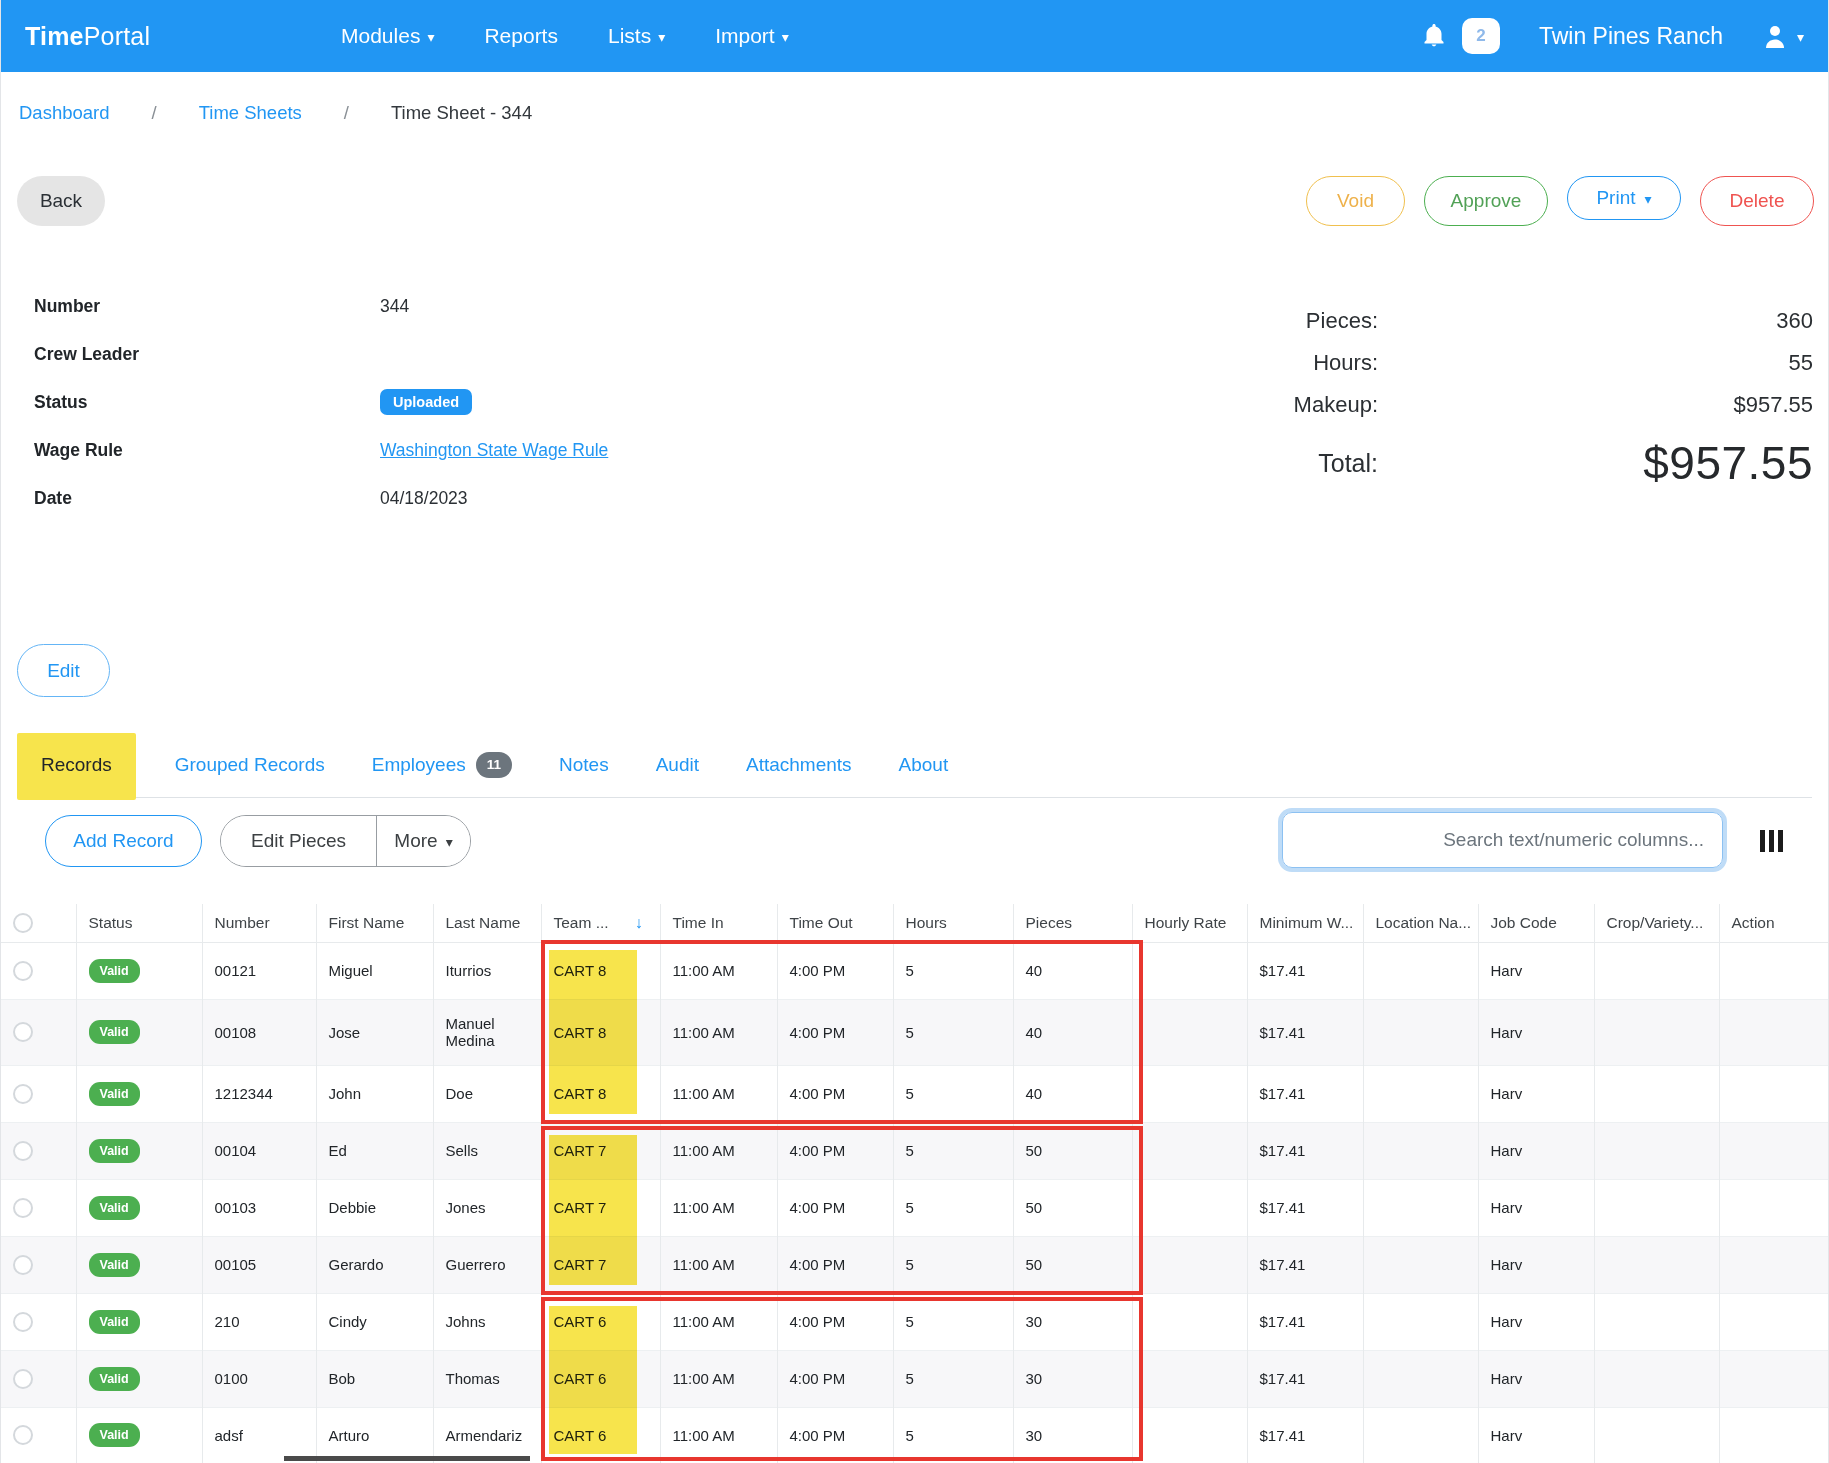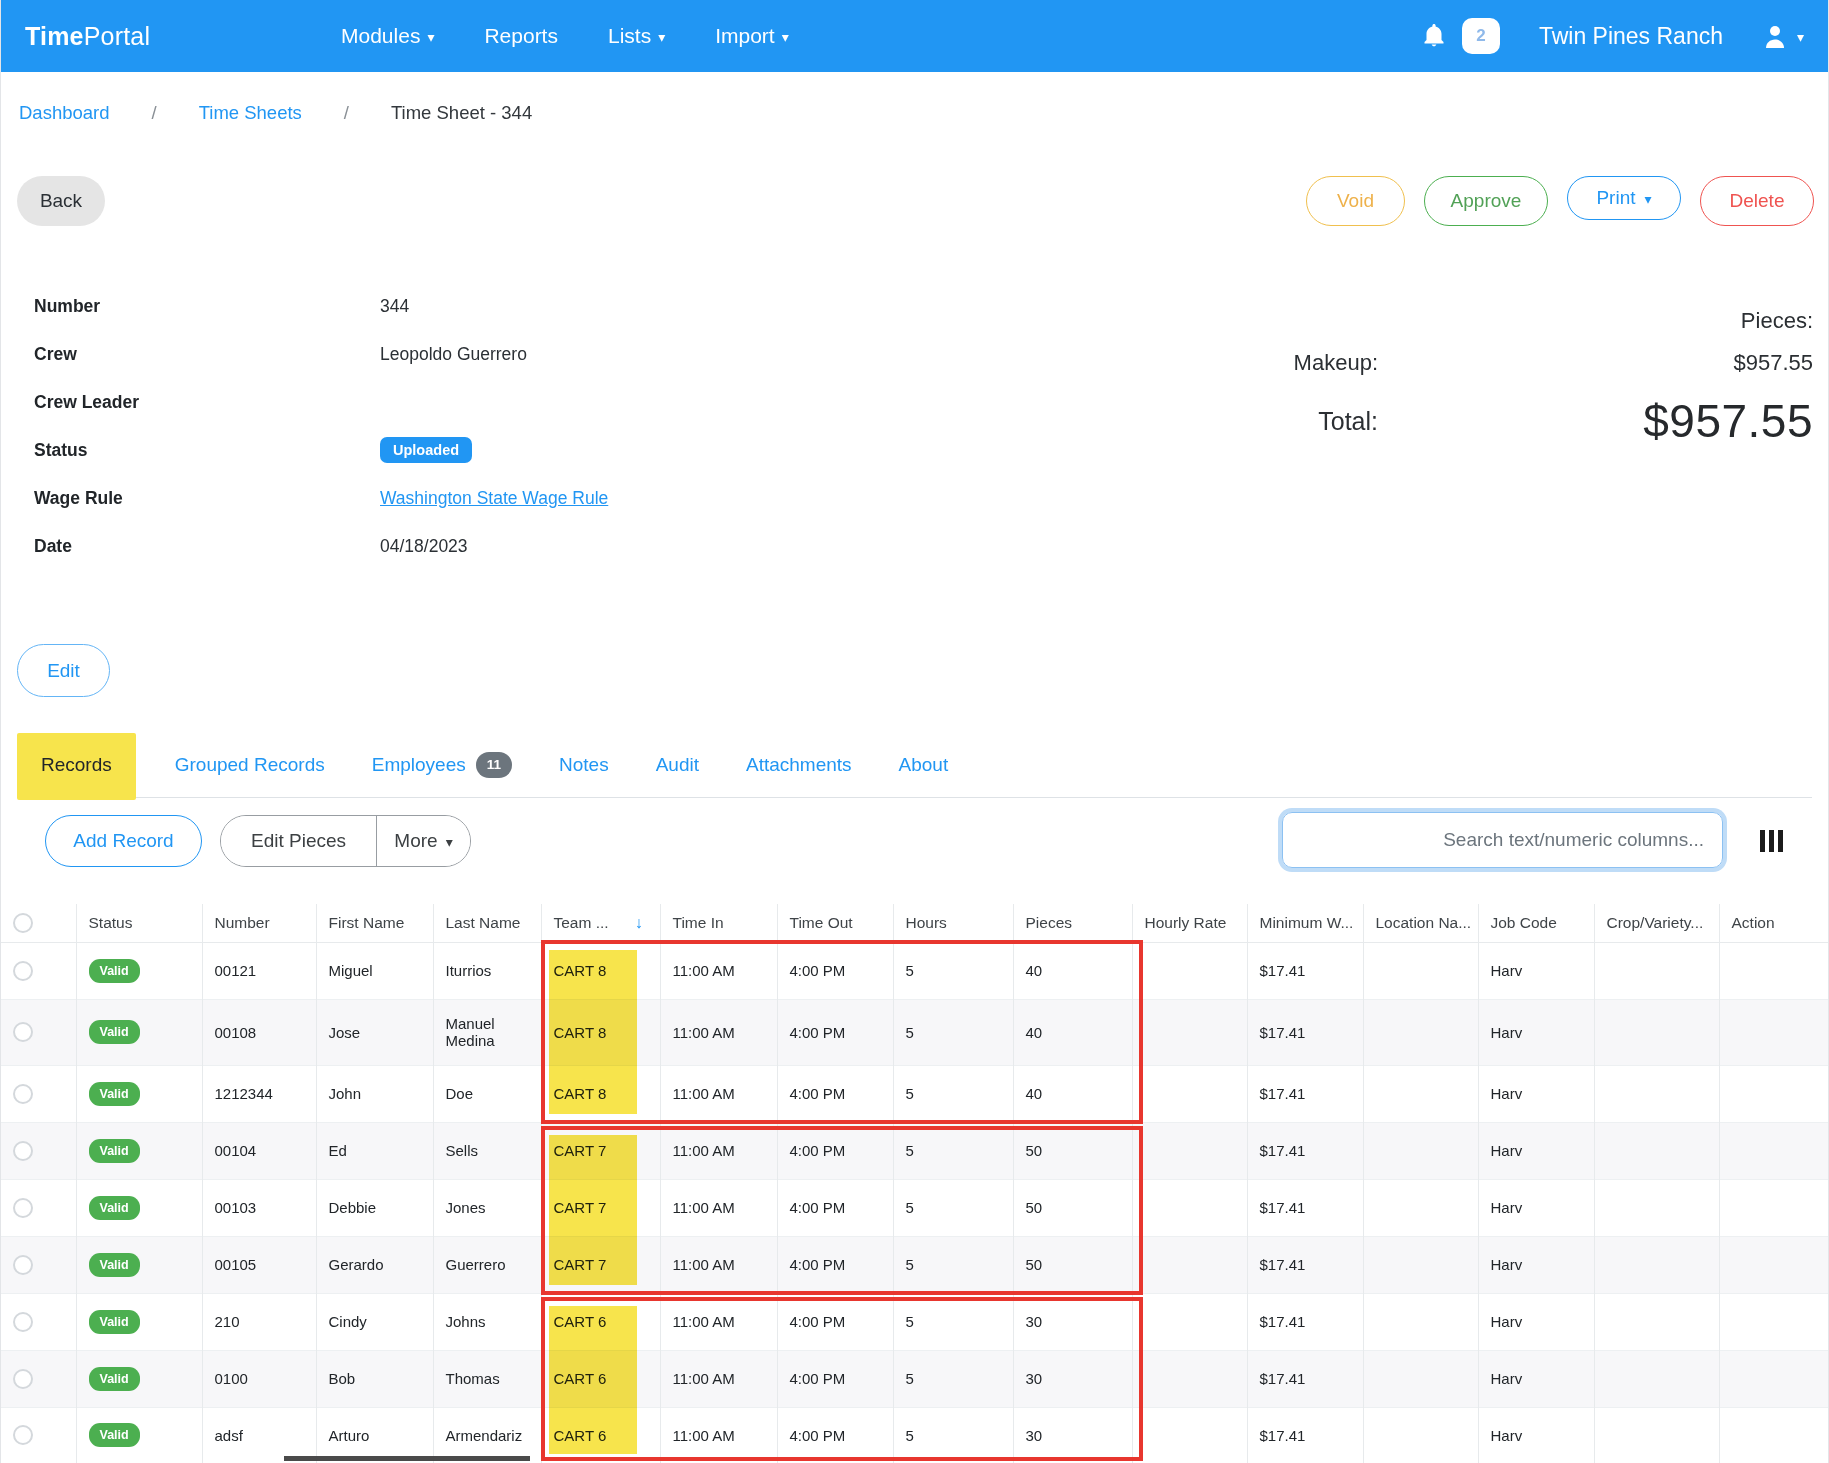--- a/index.html
+++ b/index.html
@@ -185,44 +185,45 @@
     </button>
     <button class="btn btn-delete">Delete</button>
   </div>
 
   <div class="fields">
     <div class="field-row">
       <div class="field-label">Number</div>
       <div class="field-value">344</div>
     </div>
     <div class="field-row">
-      <div class="field-label">Crew</div>
-      <div class="field-value">Leopoldo Guerrero</div>
-    </div>
-    <div class="field-row">
       <div class="field-label">Crew Leader</div>
       <div class="field-value"></div>
     </div>
     <div class="field-row">
       <div class="field-label">Status</div>
       <div><span class="status-badge">Uploaded</span></div>
     </div>
     <div class="field-row">
       <div class="field-label">Wage Rule</div>
       <div><span class="wage-link">Washington State Wage Rule</span></div>
     </div>
     <div class="field-row">
       <div class="field-label">Date</div>
       <div class="field-value">04/18/2023</div>
     </div>
   </div>
 
   <div class="summary">
     <div class="sum-row">
       <div class="sum-label">Pieces:</div>
+      <div class="sum-value">360</div>
+    </div>
+    <div class="sum-row">
+      <div class="sum-label">Hours:</div>
+      <div class="sum-value">55</div>
     </div>
     <div class="sum-row">
       <div class="sum-label">Makeup:</div>
       <div class="sum-value">$957.55</div>
     </div>
     <div class="sum-total">
       <div class="t-label">Total:</div>
       <div class="t-value">$957.55</div>
     </div>
   </div>

